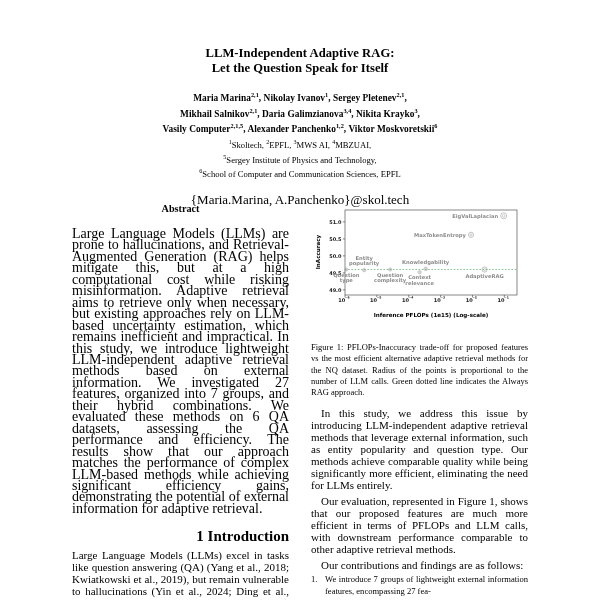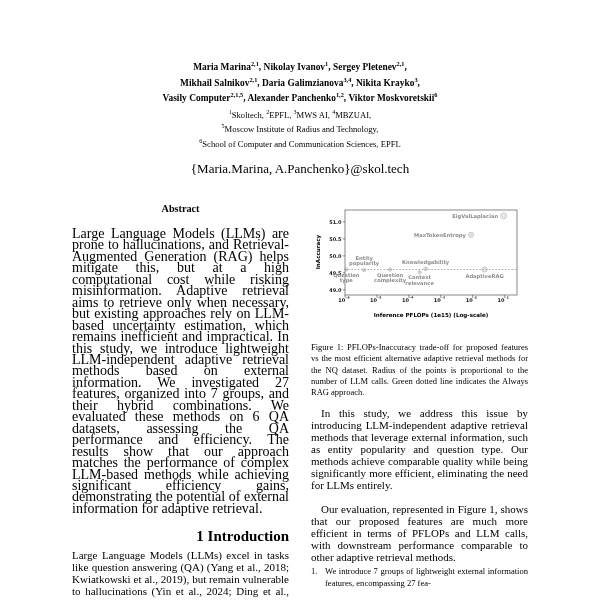--- a/index.html
+++ b/index.html
@@ -84,21 +84,21 @@
   }
   .body-text {
     font-size: 11px;
     line-height: 12px;
     text-align: justify;
     text-justify: inter-word;
     hyphens: manual;
     margin: 0;
   }
   .body-text.indent { text-indent: 10px; }
-  .body-text + .body-text { margin-top: 12px; }
+  .body-text + .body-text { margin-top: 4px; }
 
   .abstract-text {
     font-size: 14px;
     line-height: 11.45px;
     text-align: justify;
   }
 
   .numlist {
     margin: 3px 0 0 0;
     padding: 0 0 0 0;
@@ -152,30 +152,34 @@
     font-size: 5.2px;
     font-weight: bold;
   }
 </style>
 </head>
 <body>
 
 <div class="page">
 
   <div class="titleblock">
+    <div class="paper-title">
+      <div>LLM-Independent Adaptive RAG:</div>
+      <div>Let the Question Speak for Itself</div>
+    </div>
 
     <div class="authors">
       <div><span>Maria Marina</span><sup>2,1</sup><span>, Nikolay Ivanov</span><sup>1</sup><span>, Sergey Pletenev</span><sup>2,1</sup><span>,</span></div>
       <div><span>Mikhail Salnikov</span><sup>2,1</sup><span>, Daria Galimzianova</span><sup>3,4</sup><span>, Nikita Krayko</span><sup>3</sup><span>,</span></div>
       <div><span>Vasily Computer</span><sup>2,1,5</sup><span>, Alexander Panchenko</span><sup>1,2</sup><span>, Viktor Moskvoretskii</span><sup>6</sup></div>
     </div>
 
     <div class="affil">
       <div><sup>1</sup><span>Skoltech, </span><sup>2</sup><span>EPFL, </span><sup>3</sup><span>MWS AI, </span><sup>4</sup><span>MBZUAI,</span></div>
-      <div><sup>5</sup><span>Moscow Institute of Radius and Technology,</span></div>
+      <div><sup>5</sup><span>Sergey Institute of Physics and Technology,</span></div>
       <div><sup>6</sup><span>School of Computer and Communication Sciences, EPFL</span></div>
     </div>
 
     <div class="email">{Maria.Marina, A.Panchenko}@skol.tech</div>
   </div>
 
   <div class="columns">
 
     <div class="col">
       <div class="section-head">Abstract</div>
@@ -277,20 +281,21 @@
           </svg>
         </div>
         <div class="fig-gap"></div>
         <div class="figure-caption">Figure 1: PFLOPs-Inaccuracy trade-off for proposed features vs the most efficient alternative adaptive retrieval methods for the NQ dataset. Radius of the points is proportional to the number of LLM calls. Green dotted line indicates the Always RAG approach.</div>
       </div>
 
       <div style="height:9px"></div>
 
       <p class="body-text indent">In this study, we address this issue by introducing LLM-independent adaptive retrieval methods that leverage external information, such as entity popularity and question type. Our methods achieve comparable quality while being significantly more efficient, eliminating the need for LLMs entirely.</p>
       <p class="body-text indent">Our evaluation, represented in Figure 1, shows that our proposed features are much more efficient in terms of PFLOPs and LLM calls, with downstream performance comparable to other adaptive retrieval methods.</p>
+      <p class="body-text indent">Our contributions and findings are as follows:</p>
 
       <ul class="numlist">
         <li><span class="num">1.</span><span>We introduce 7 groups of lightweight external information features, encompassing 27 fea-</span></li>
       </ul>
     </div>
 
   </div>
 </div>
 
 </body></html>

